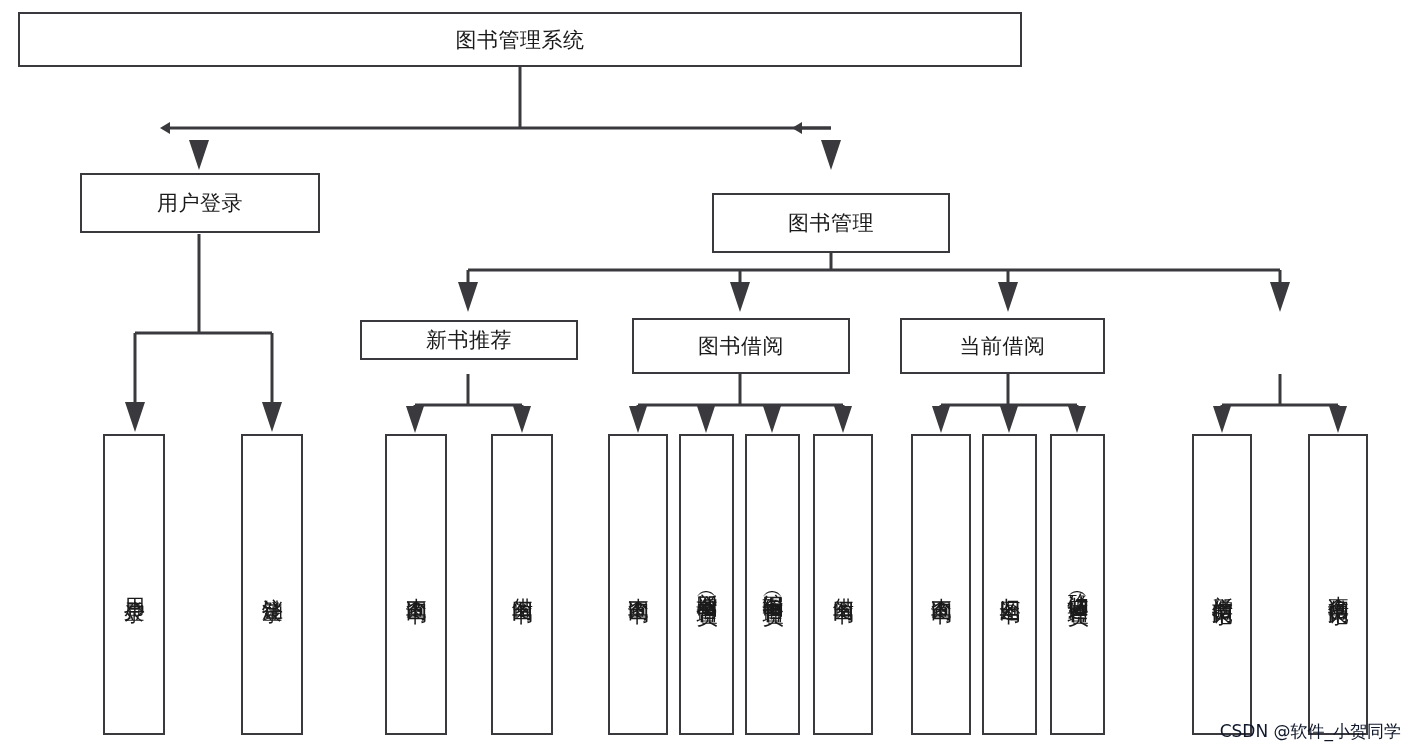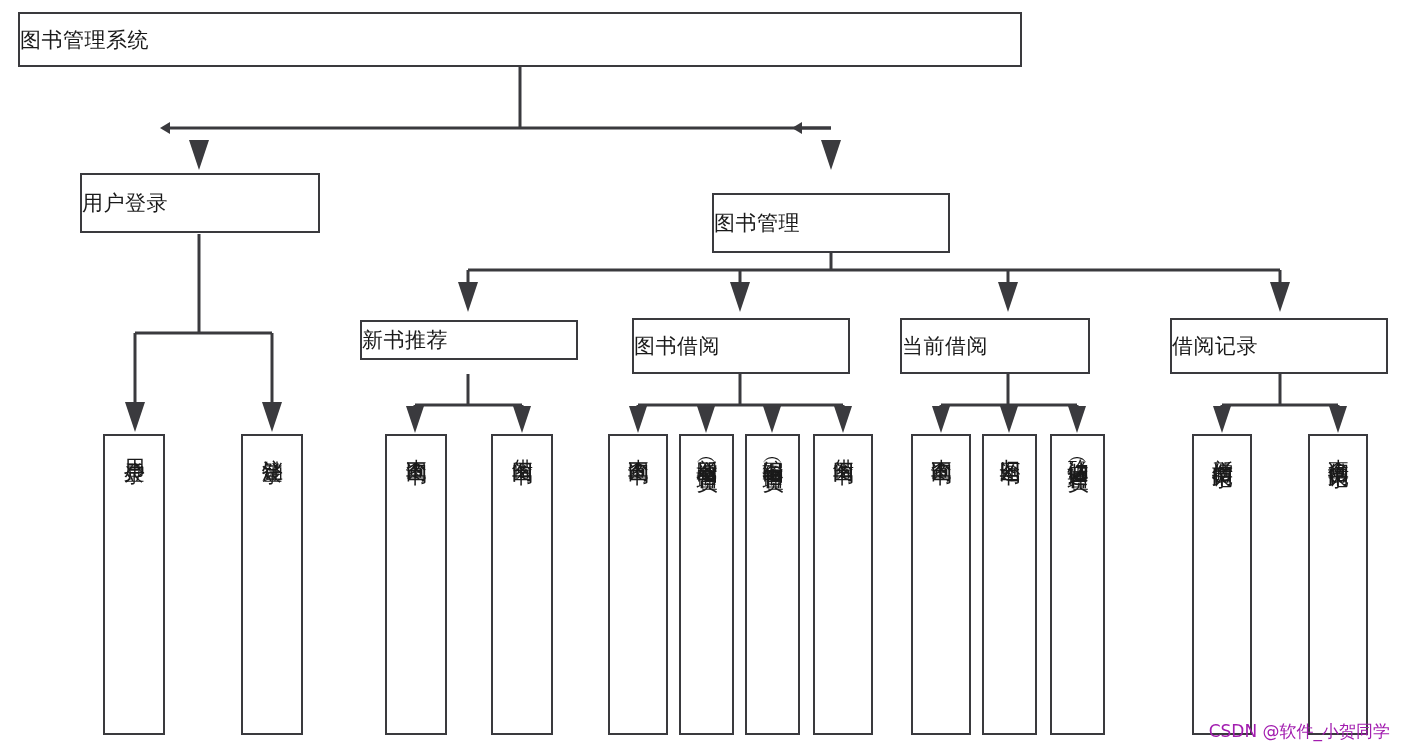--- a/index.html
+++ b/index.html
@@ -25,20 +25,21 @@
     width: 1405px;
     height: 747px;
   }
   .node {
     position: absolute;
     box-sizing: border-box;
     border: 2px solid #3a3a3e;
     background: #ffffff;
     display: flex;
     align-items: center;
+    justify-content: center;
     color: #1a1a1a;
   }
   .node.h-node {
     font-size: 21px;
     letter-spacing: 0.5px;
   }
   .node.v-node {
     font-size: 21px;
     writing-mode: vertical-rl;
     text-orientation: upright;
@@ -51,24 +52,24 @@
     display: block;
     text-align: center;
     white-space: nowrap;
   }
   .node.v-node .label {
     writing-mode: vertical-rl;
     text-orientation: upright;
   }
   #watermark {
     position: absolute;
-    right: 15px;
+    right: 4px;
     bottom: 4px;
     font-size: 17px;
-    color: #a21caf;
+    color: #0f172a;
     font-family: "DejaVu Sans", "Liberation Sans", sans-serif;
     white-space: nowrap;
     pointer-events: none;
   }
 </style>
 </head>
 <body>
 
 <div id="canvas">
 
@@ -163,25 +164,22 @@
   <div class="node h-node" style="left:712px; top:173px; width:238px; height:60px;margin-top:20px;">
     <span class="label">图书管理</span>
   </div>
 
   <div class="node h-node" style="left:360px; top:320px; width:218px; height:40px;">
     <span class="label">新书推荐</span>
   </div>
   <div class="node h-node" style="left:632px; top:318px; width:218px; height:56px;font-family:Liberation Mono, monospace;">
     <span class="label">图书借阅</span>
   </div>
-  <div class="node h-node" style="left:900px; top:318px; width:190px; height:56px;">
+  <div class="node h-node" style="left:900px; top:318px; width:205px; height:56px;">
     <span class="label">当前借阅</span>
-  </div>
-  <div class="node h-node" style="left:1170px; top:318px; width:218px; height:56px;">
-    <span class="label">借阅记录</span>
   </div>
 
   <div class="node v-node" style="left:103px; top:434px; width:62px; height:301px;">
     <span class="label">用户登录</span>
   </div>
   <div class="node v-node" style="left:241px; top:434px; width:62px; height:301px;">
     <span class="label">注销登录</span>
   </div>
 
   <div class="node v-node" style="left:385px; top:434px; width:62px; height:301px;">

